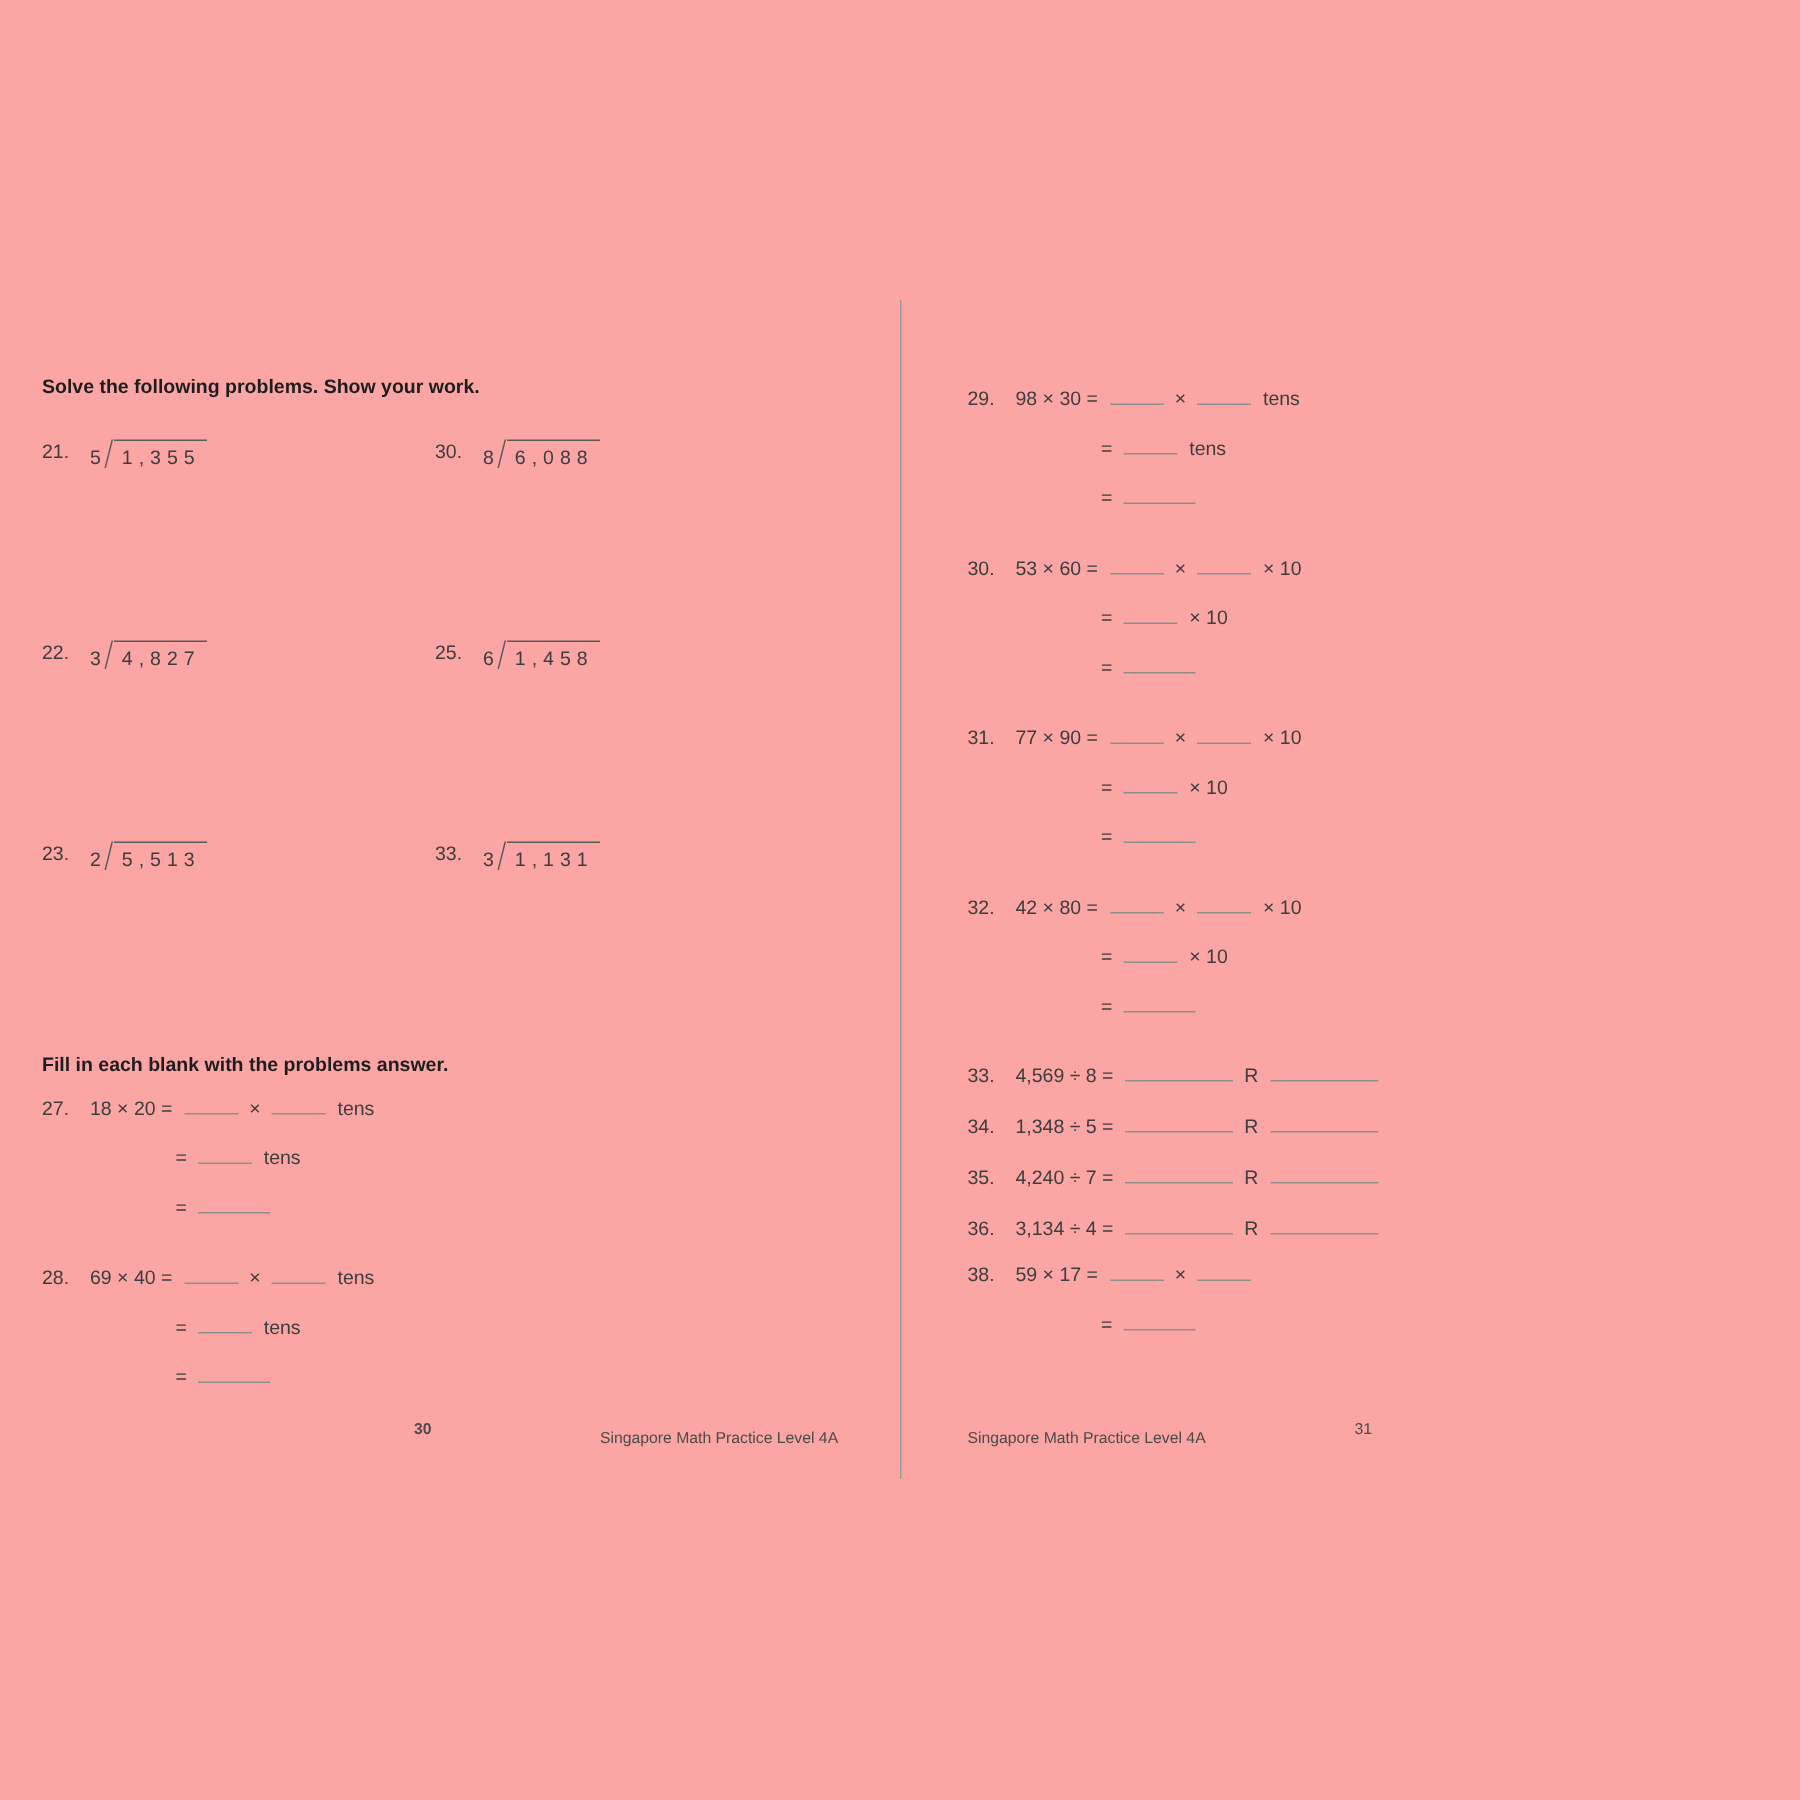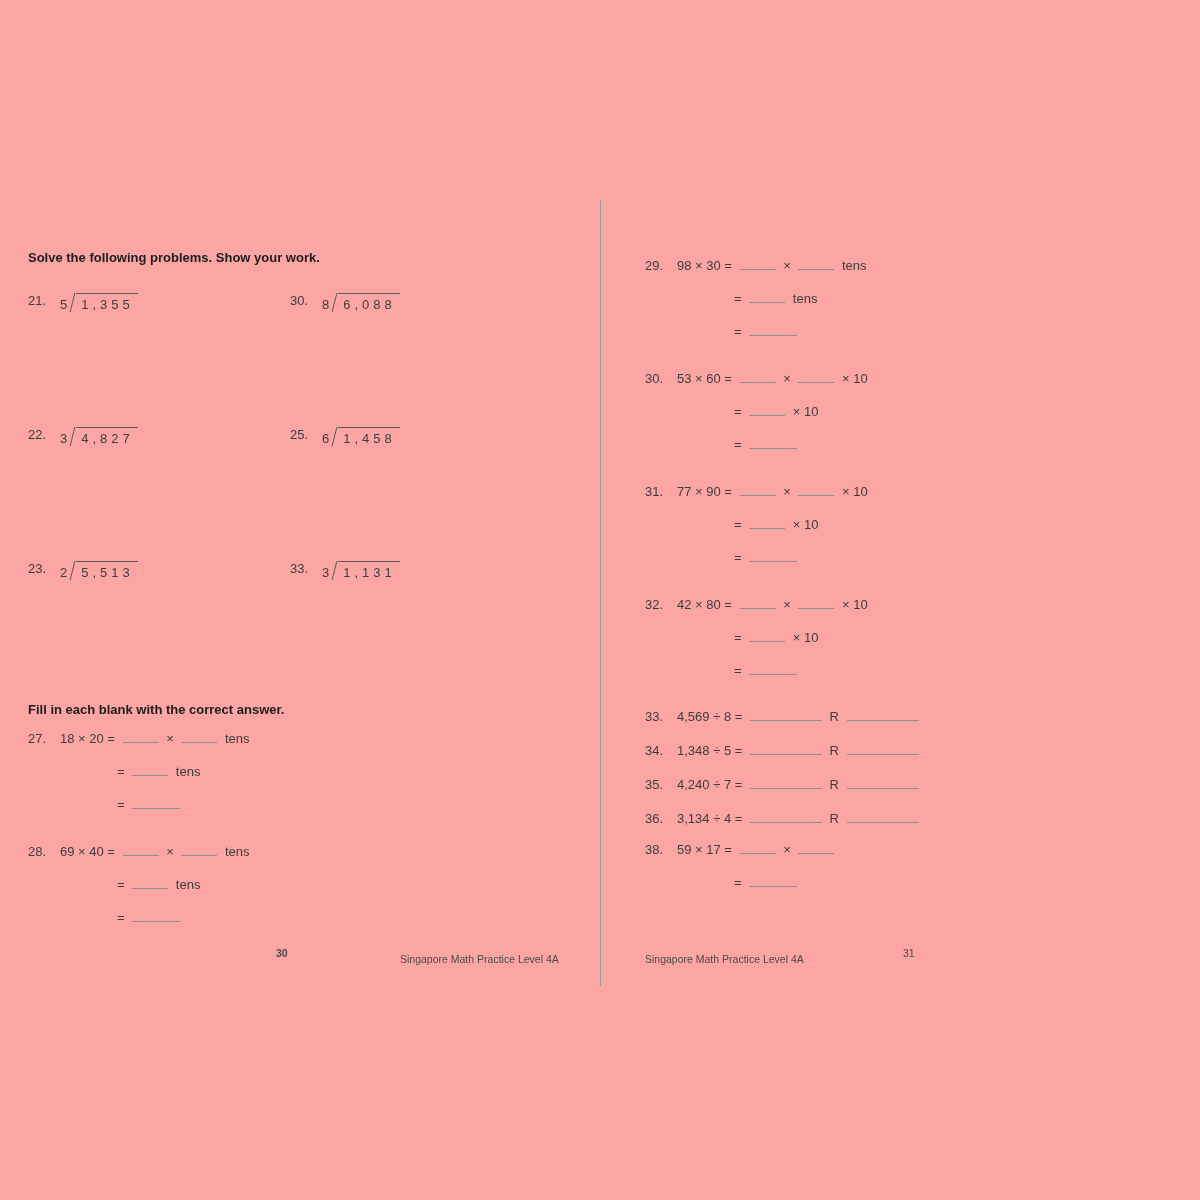--- a/index.html
+++ b/index.html
@@ -108,21 +108,21 @@
        <span class="pnum">33.</span>
        <span class="ld">
          <span class="divisor">3</span>
             <span class="slash"></span>
             <span class="dividend">1,131</span>
        </span>
      </div>
       </div>
 
     <div class="fill-section">
-      <div class="section-title">Fill in each blank with the correct answer.</div>
+      <div class="section-title">Fill in each blank with the problems answer.</div>
       <div>
           <div class="fill-problem">
             <span class="pnum">27.</span>
             <div class="plines">
               <div class="pline">18 × 20 = <span class="blank" style="width:36px"></span> × <span class="blank" style="width:36px"></span> tens</div>
               <div class="pline cont">= <span class="blank" style="width:36px"></span> tens</div>
               <div class="pline cont">= <span class="blank" style="width:48px"></span></div>
             </div>
           </div>
           <div class="fill-problem">

